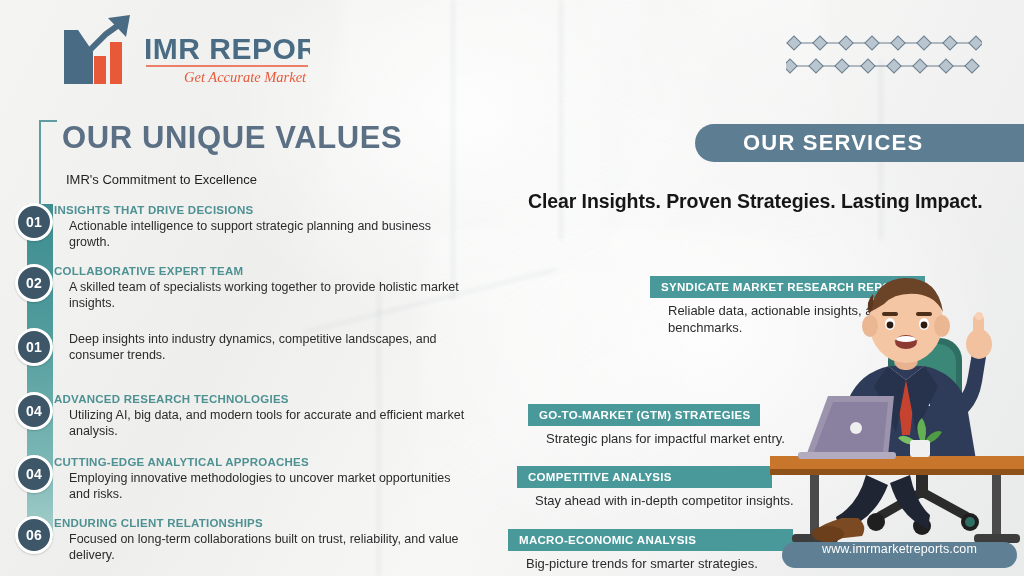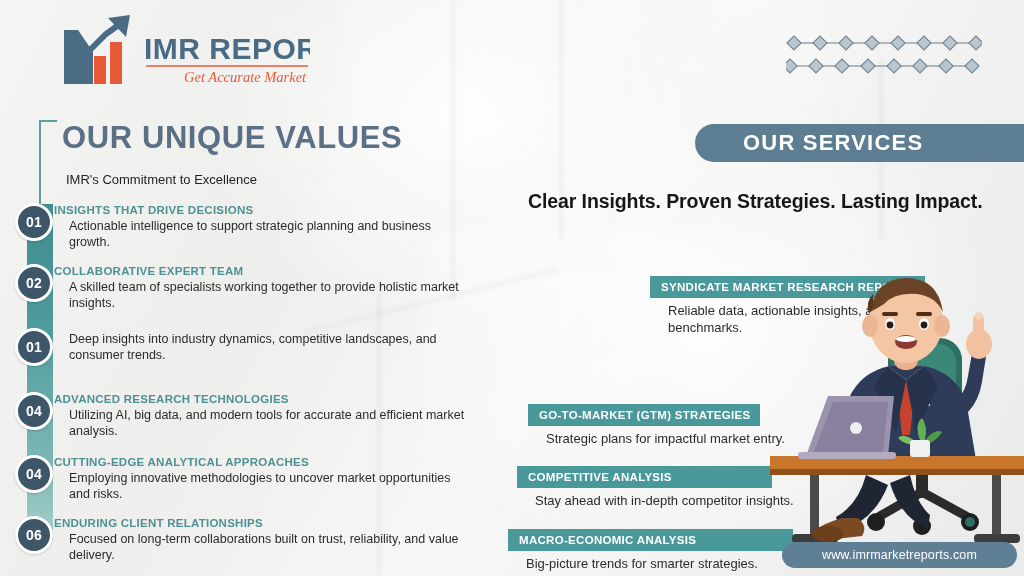--- a/index.html
+++ b/index.html
@@ -86,21 +86,21 @@
     padding:5px 10px 5px 11px; text-transform:uppercase; white-space:nowrap;
   }
   .service .desc { font-size:13px; color:#2b2b2b; line-height:1.3; margin-top:5px; padding-left:18px; white-space:nowrap; }
 
   
   #illus { position:absolute; left:770px; top:270px; width:254px; height:290px; }
 
   #url-pill {
     position:absolute; left:782px; top:542px; width:235px; height:26px;
     background:#5f7f94; border-radius:13px;
-    display:flex; align-items:center; justify-content:center;
+    display:flex; align-items:flex-start; justify-content:center;
   }
   #url-pill span { color:#fff; font-size:12.5px; letter-spacing:.15px; }
 </style>
 </head>
 <body>
 
 <div id="stage">
 
   <div class="bgshape bg-panel-a"></div>
   <div class="bgshape bg-panel-b"></div>

